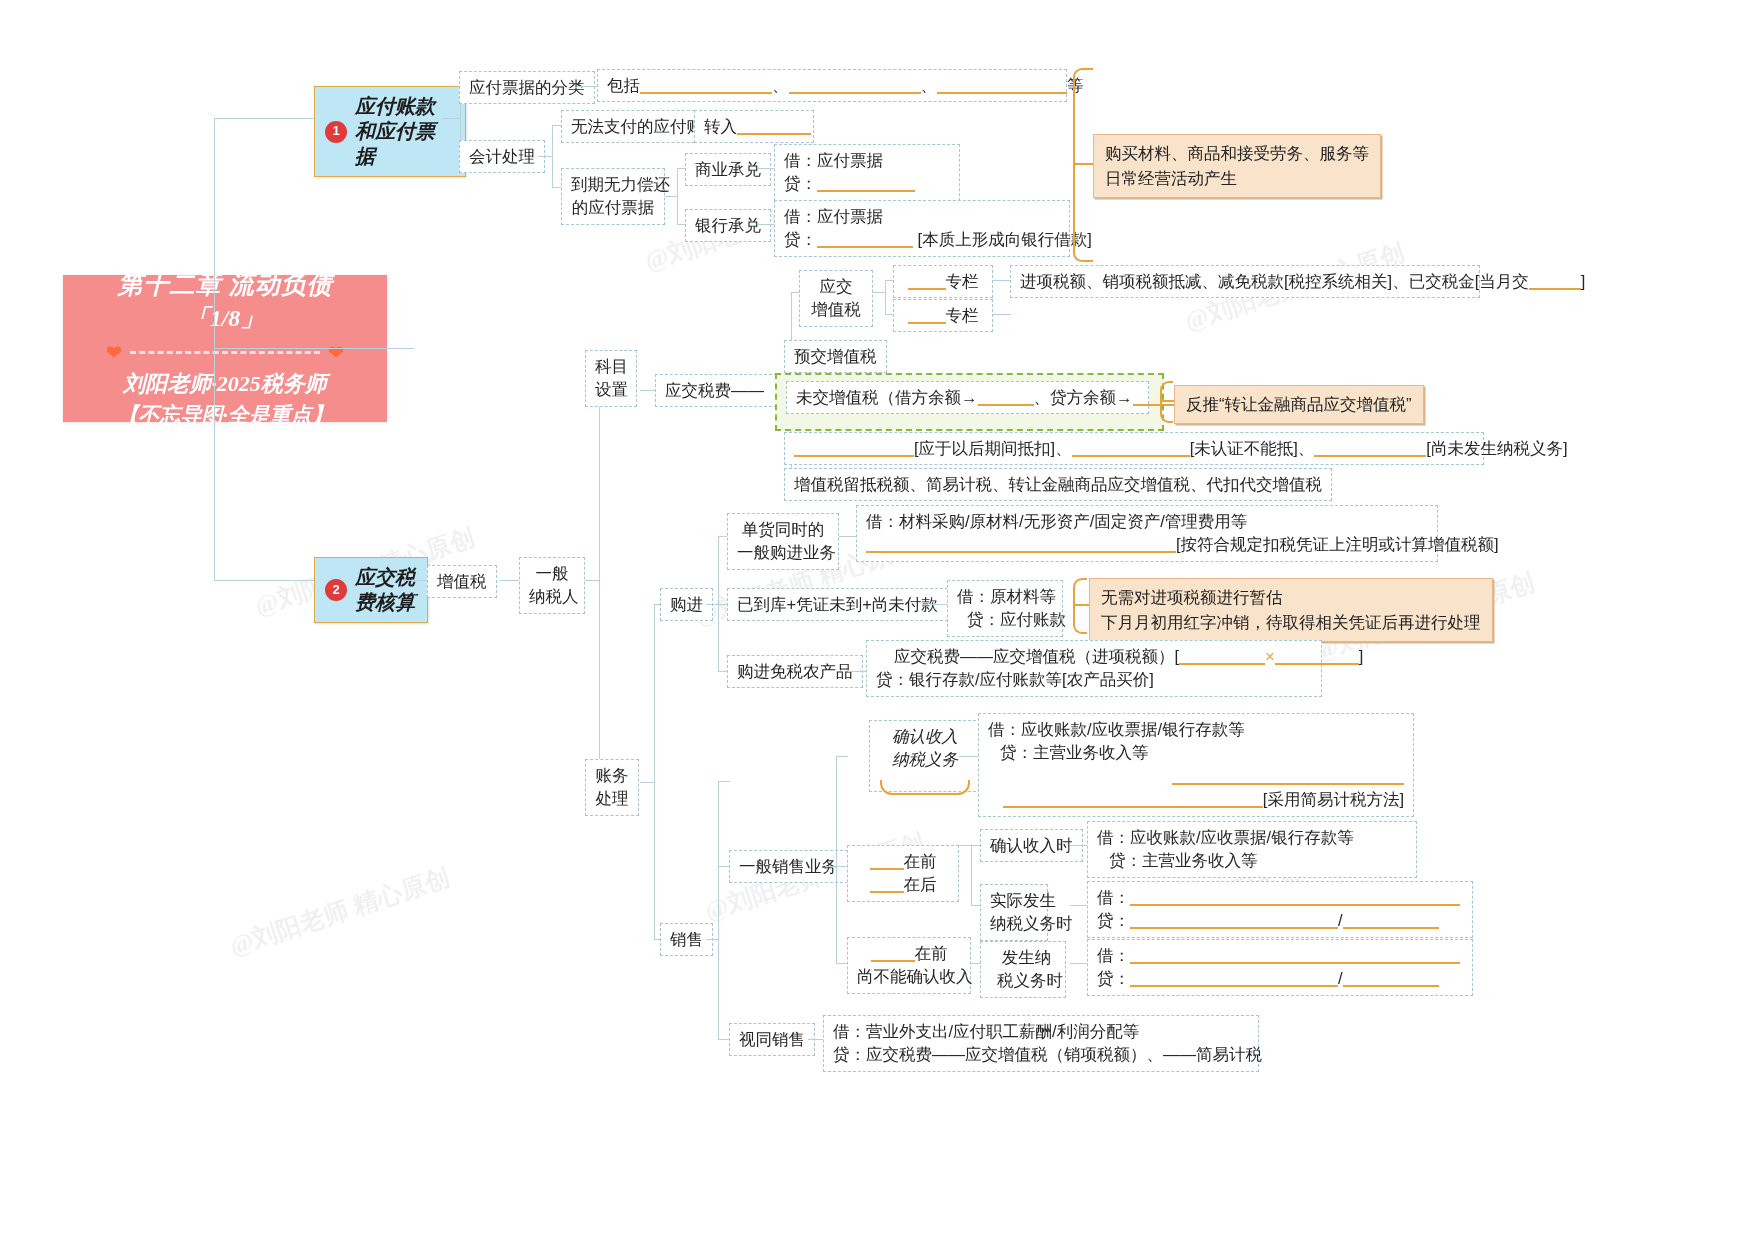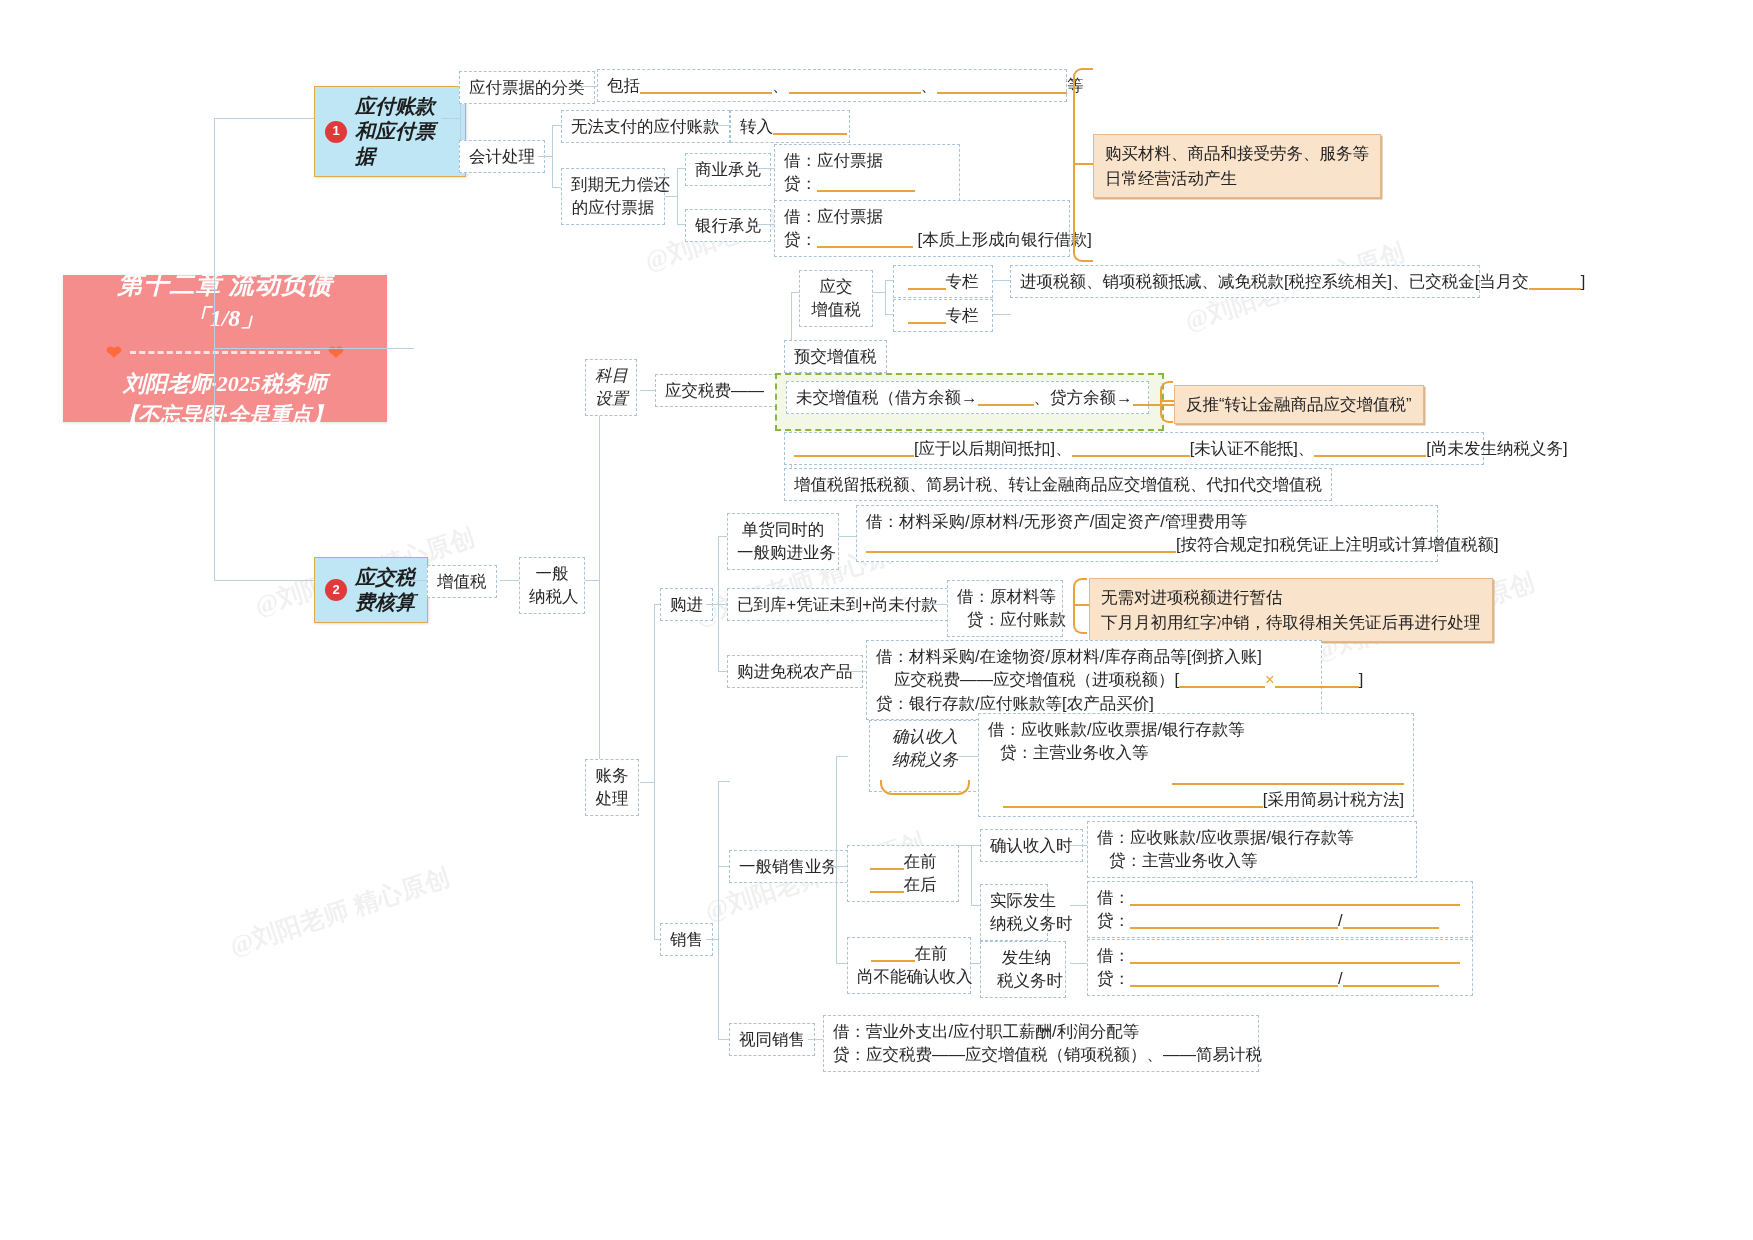--- a/index.html
+++ b/index.html
@@ -115,21 +115,21 @@
   <div class="h" style="left:552px;top:125px;width:10px;"></div>
   <div class="h" style="left:552px;top:187px;width:10px;"></div>
 
   <div class="node" style="left:561px;top:110px;">无法支付的应付账款</div>
   <div class="node ctr" style="left:561px;top:168px;width:104px;">
     <span>到期无力偿还</span><br>
     <span>的应付票据</span>
   </div>
 
   <div class="h" style="left:711px;top:125px;width:20px;"></div>
-  <div class="node" style="left:730px;top:110px;width:120px;">
+  <div class="node" style="left:694px;top:110px;width:120px;">
     <span>转入</span><span class="bl" style="width:74px;"></span>
   </div>
 
   <div class="h" style="left:665px;top:196px;width:12px;"></div>
   <div class="v" style="left:677px;top:168px;height:56px;"></div>
   <div class="h" style="left:677px;top:168px;width:9px;"></div>
   <div class="h" style="left:677px;top:224px;width:9px;"></div>
 
   <div class="node" style="left:685px;top:153px;">商业承兑</div>
   <div class="node" style="left:685px;top:209px;">银行承兑</div>
@@ -168,21 +168,21 @@
   <div class="node ctr" style="left:519px;top:557px;width:66px;">
     <span>一般</span><br>
     <span>纳税人</span>
   </div>
 
   <div class="h" style="left:585px;top:580px;width:14px;"></div>
   <div class="v" style="left:599px;top:390px;height:392px;"></div>
   <div class="h" style="left:599px;top:390px;width:10px;"></div>
   <div class="h" style="left:599px;top:782px;width:10px;"></div>
 
-  <div class="node ctr" style="left:585px;top:359px;width:52px;font-style:italic;">
+  <div class="node ctr" style="left:585px;top:350px;width:52px;">
     <span>科目</span><br>
     <span>设置</span>
   </div>
   <div class="node ctr" style="left:585px;top:759px;width:54px;">
     <span>账务</span><br>
     <span>处理</span>
   </div>
 
   <div class="h" style="left:640px;top:390px;width:16px;"></div>
   <div class="node" style="left:655px;top:374px;width:122px;">应交税费——</div>
@@ -267,21 +267,20 @@
   </div>
   <div class="obr-l" style="left:1073px;top:578px;width:12px;height:52px;"></div>
   <div class="ostub" style="left:1073px;top:604px;width:16px;"></div>
   <div class="callout" style="left:1089px;top:578px;">
     <div>无需对进项税额进行暂估</div>
     <div>下月月初用红字冲销，待取得相关凭证后再进行处理</div>
   </div>
 
   <div class="h" style="left:848px;top:671px;width:18px;"></div>
   <div class="node" style="left:866px;top:640px;width:456px;">
-    <div>借：材料采购/在途物资/原材料/库存商品等[倒挤入账]</div>
     <div style="padding-left:18px;"><span>应交税费——应交增值税（进项税额）[</span><span class="bl" style="width:86px;"></span><span style="color:#e8a33d;">×</span><span class="bl" style="width:84px;"></span><span>]</span></div>
     <div>贷：银行存款/应付账款等[农产品买价]</div>
   </div>
 
   <div class="h" style="left:706px;top:939px;width:12px;"></div>
   <div class="v" style="left:718px;top:781px;height:258px;"></div>
   <div class="h" style="left:718px;top:781px;width:12px;"></div>
   <div class="h" style="left:718px;top:866px;width:12px;"></div>
   <div class="h" style="left:718px;top:1039px;width:12px;"></div>
 

